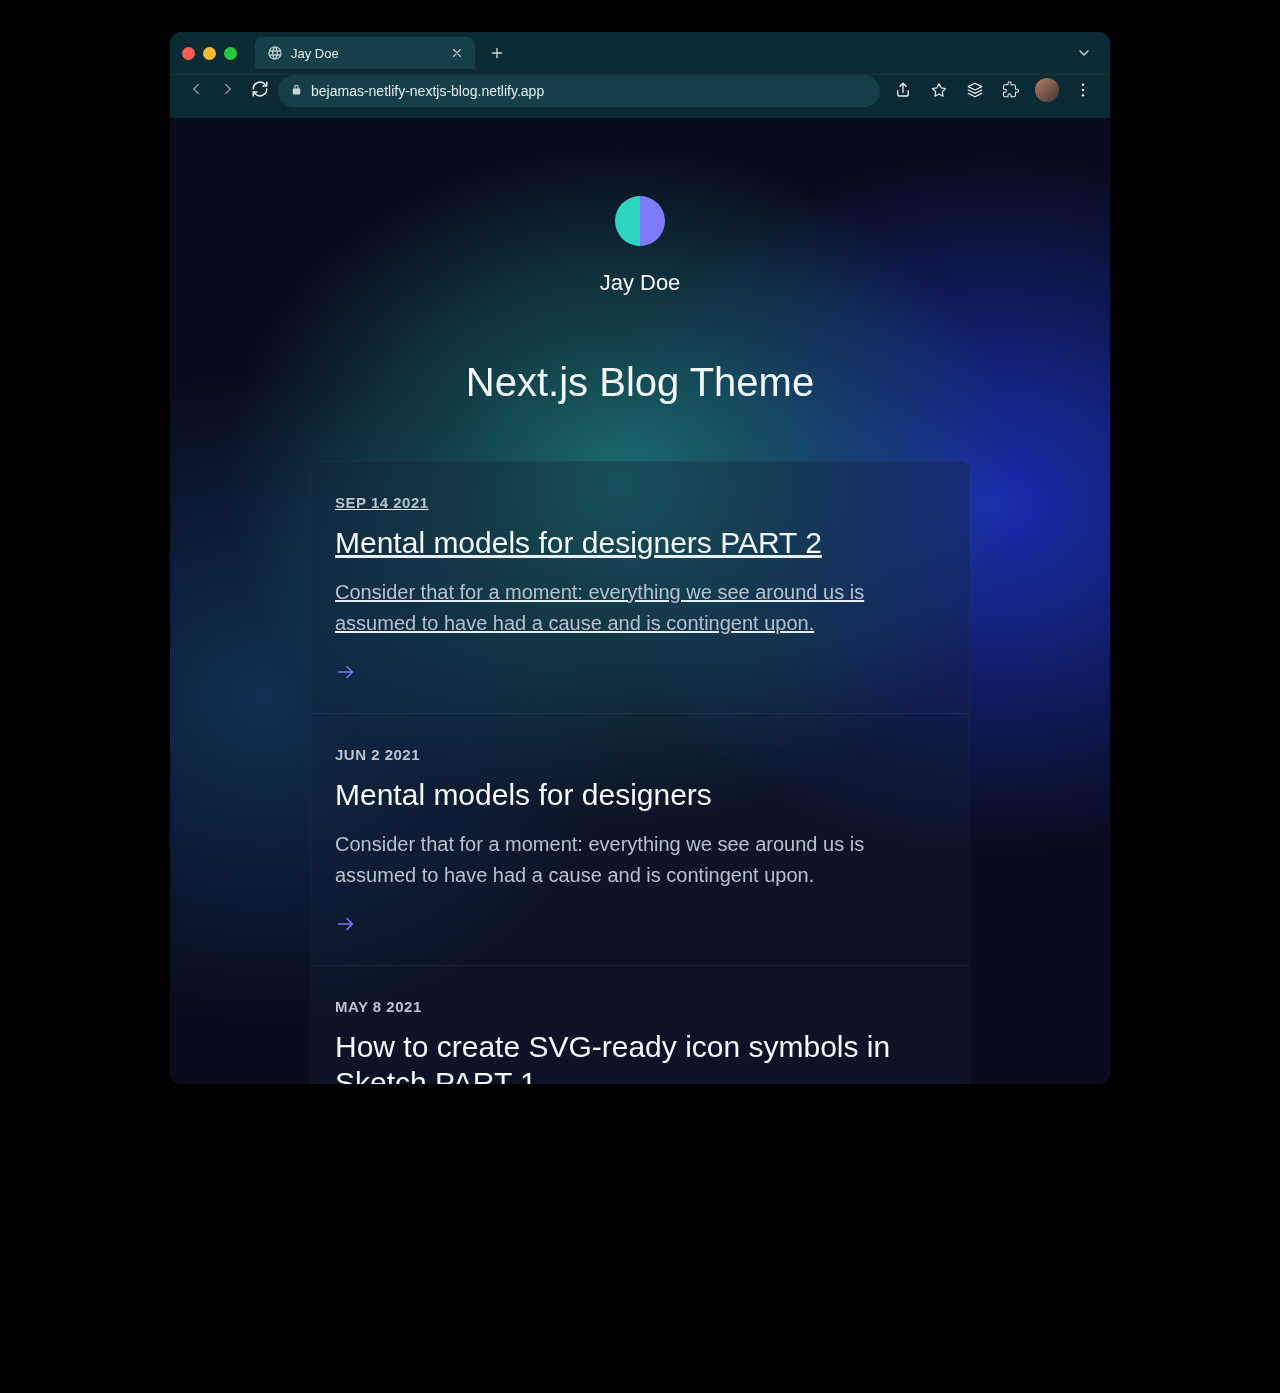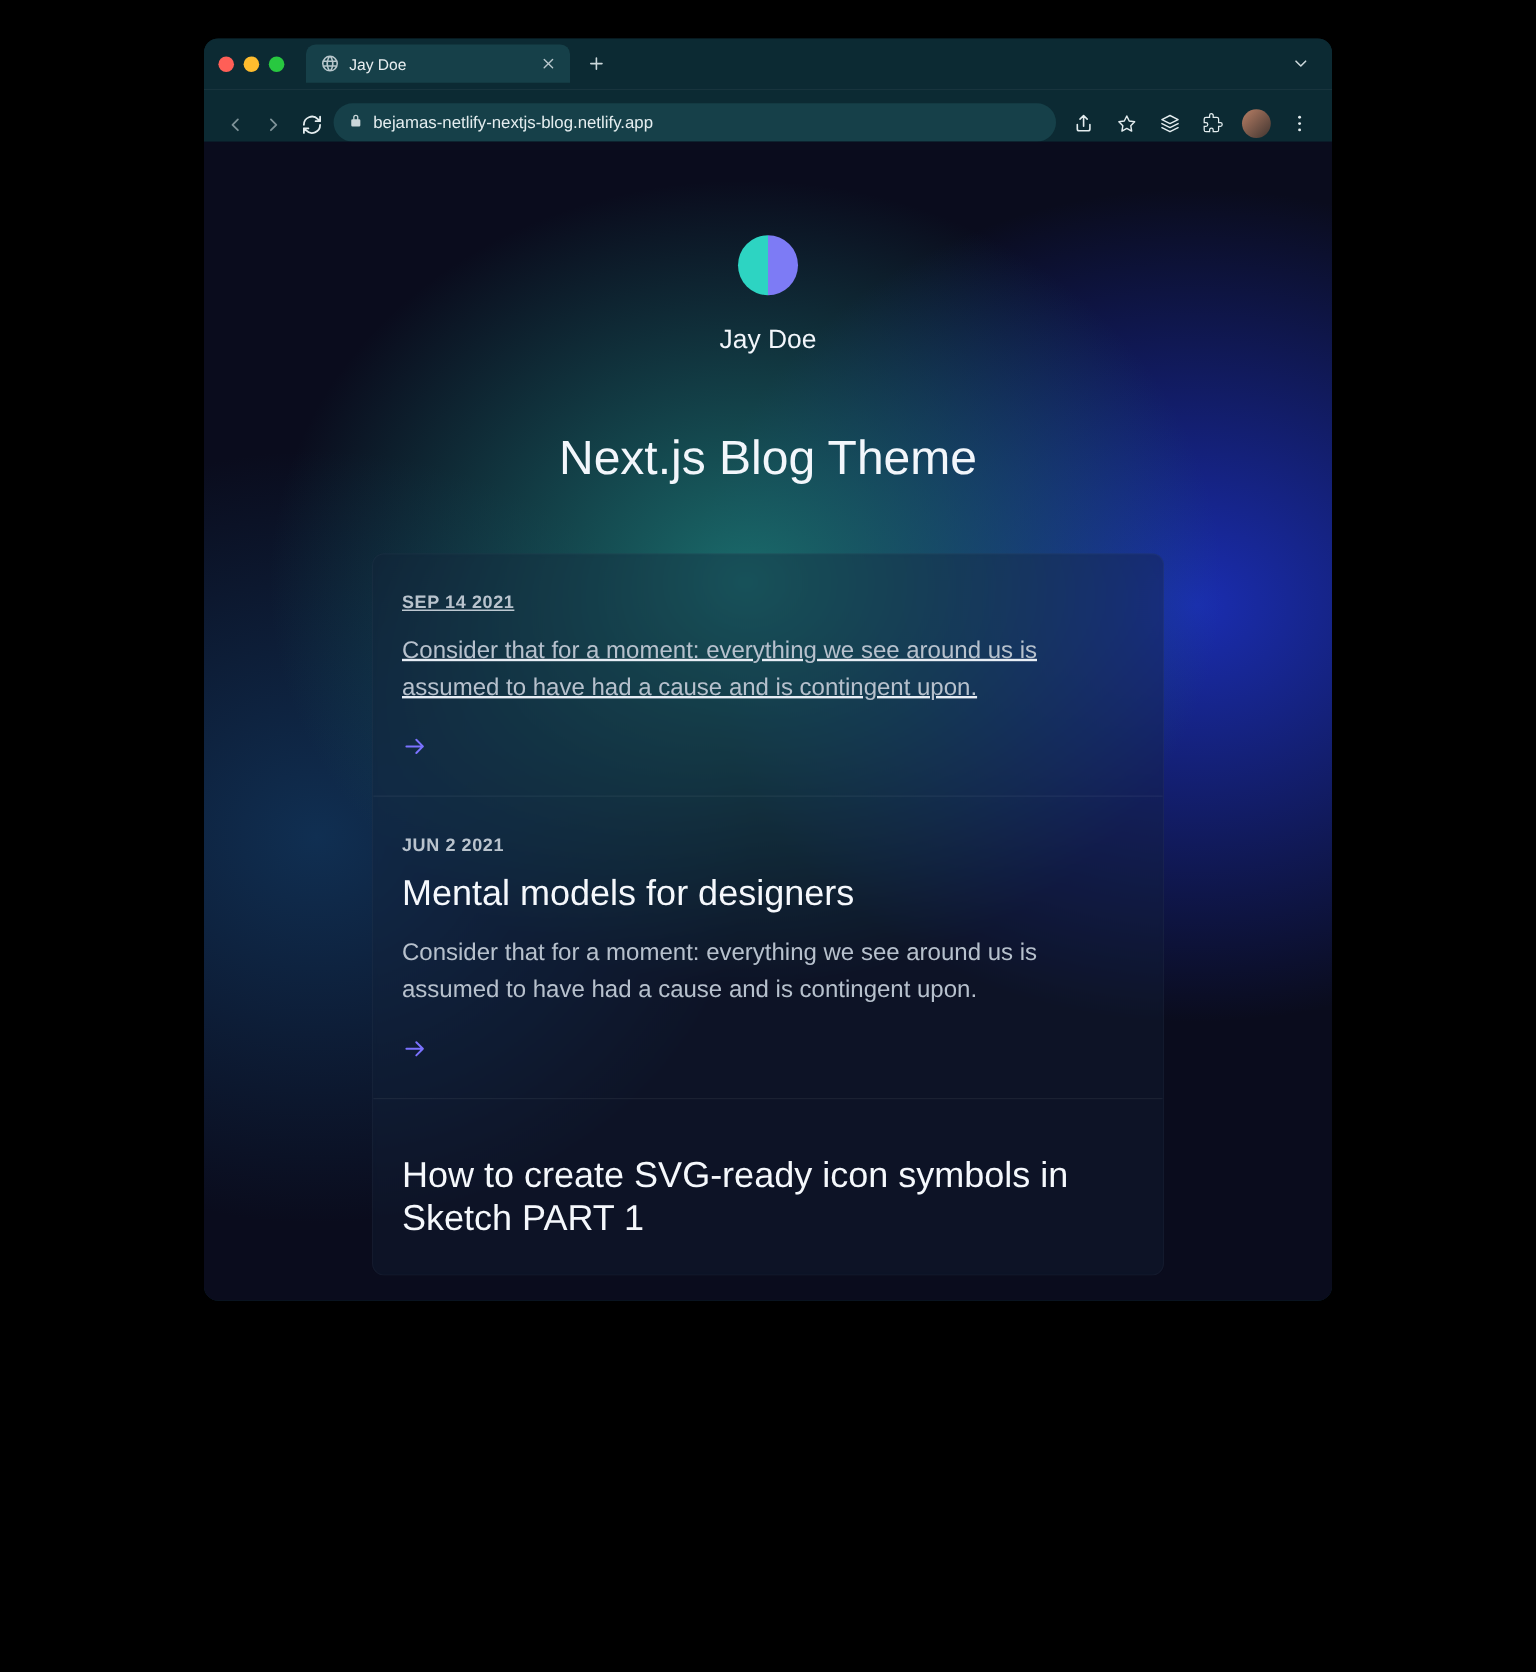--- a/index.html
+++ b/index.html
@@ -41,21 +41,21 @@
     font-size:13px;
   }
   .tab .favicon{ width:16px;height:16px; }
   .tab .favicon svg{width:16px;height:16px;fill:#b8c7cc;}
   .tab .close{ margin-left:auto; width:16px;height:16px; display:flex;align-items:center;justify-content:center; color:#b8c7cc;}
   .new-tab{ width:28px;height:28px; display:flex;align-items:center;justify-content:center; color:#cbd7da; border-radius:6px;}
   .tab-strip-spacer{flex:1;}
   .tabstrip-chevron{width:28px;height:28px;display:flex;align-items:center;justify-content:center;color:#cbd7da;}
   .addr-bar{
     height:44px; background:#0c2a33; border-top:1px solid rgba(255,255,255,.05);
-    display:flex; align-items:flex-end; padding:0 12px; gap:4px;
+    display:flex; align-items:flex-start; padding:0 12px; gap:4px;
   }
   .nav-btn{width:28px;height:28px;display:flex;align-items:center;justify-content:center;color:#7e9298;border-radius:6px;}
   .nav-btn.enabled{color:#e4edef;}
   .omnibox{
     flex:1; height:32px; background:#164049; color:#e4edef;
     border-radius:16px; display:flex; align-items:center; padding:0 12px; gap:8px;
     font-size:14px;
   }
   .omnibox .lock svg{width:13px;height:13px;fill:#cbd7da;}
   .right-icons{display:flex;align-items:center;gap:6px;margin-left:4px;}
@@ -208,40 +208,42 @@
   <div class="viewport">
     <div class="page-inner">
       <div class="logo-circle"></div>
       <div class="site-name">Jay Doe</div>
       <div class="site-title">Next.js Blog Theme</div>
 
       <div class="post-list">
 
         <div class="post-card">
           <div class="post-date">SEP 14 2021</div>
+          <div class="post-title">Mental models for designers PART 2</div>
           <div class="post-excerpt">Consider that for a moment: everything we see around us is assumed to have had a cause and is contingent upon.</div>
           <div class="post-arrow">
             <svg viewBox="0 0 24 24">
                 <path d="M4 12h15m-6-6l6 6-6 6" stroke-linecap="round" stroke-linejoin="round"></path>
               </svg>
           </div>
         </div>
 
         <div class="post-card">
           <div class="post-date">JUN 2 2021</div>
           <div class="post-title">Mental models for designers</div>
           <div class="post-excerpt">Consider that for a moment: everything we see around us is assumed to have had a cause and is contingent upon.</div>
           <div class="post-arrow">
             <svg viewBox="0 0 24 24">
                 <path d="M4 12h15m-6-6l6 6-6 6" stroke-linecap="round" stroke-linejoin="round"></path>
               </svg>
           </div>
         </div>
 
         <div class="post-card">
+          <div class="post-date">MAY 8 2021</div>
           <div class="post-title">How to create SVG-ready icon symbols in Sketch PART 1</div>
 
         </div>
 
       </div>
     </div>
   </div>
 </div>
 
 </body></html>

